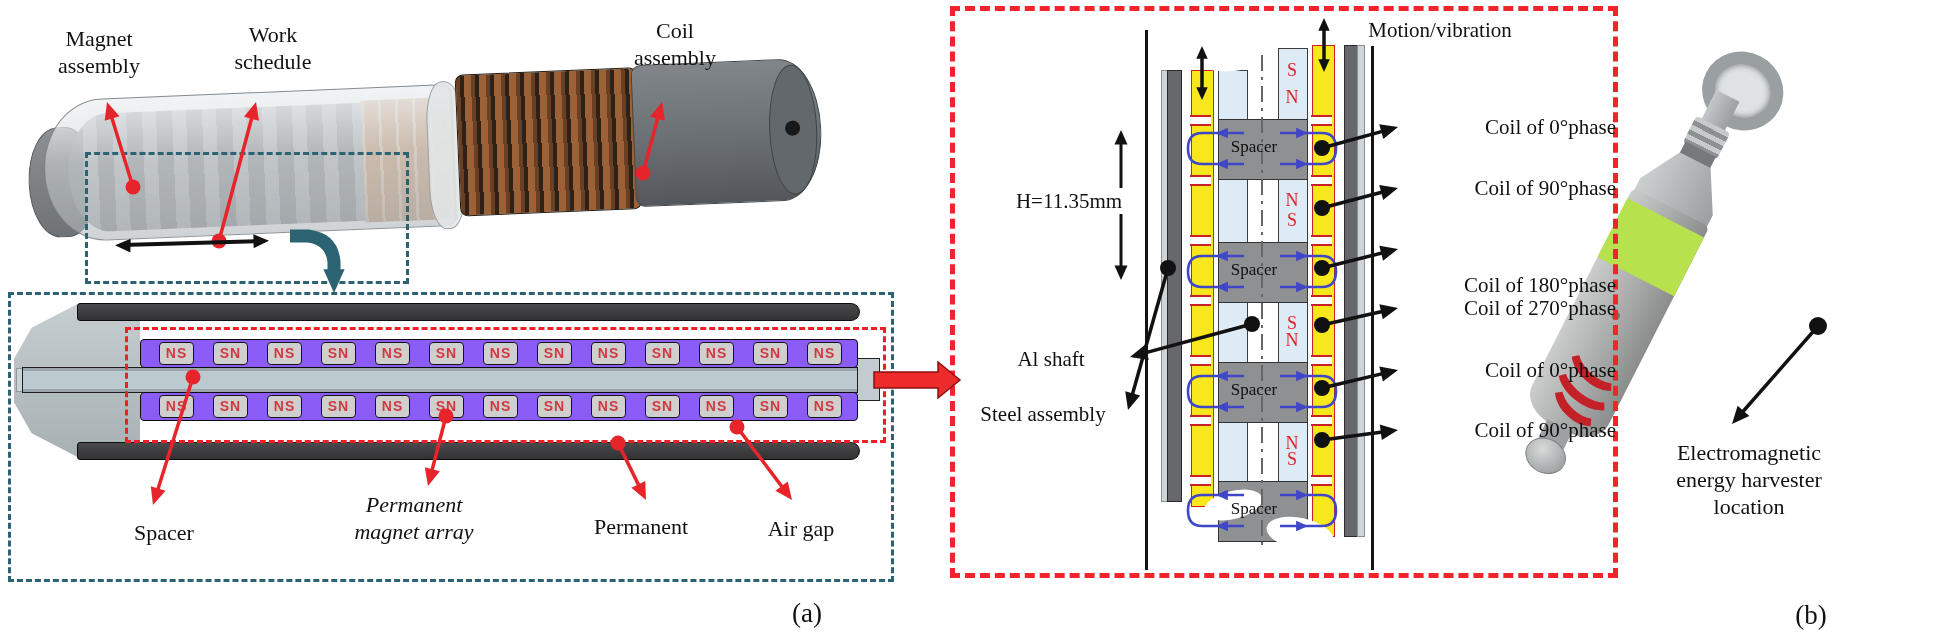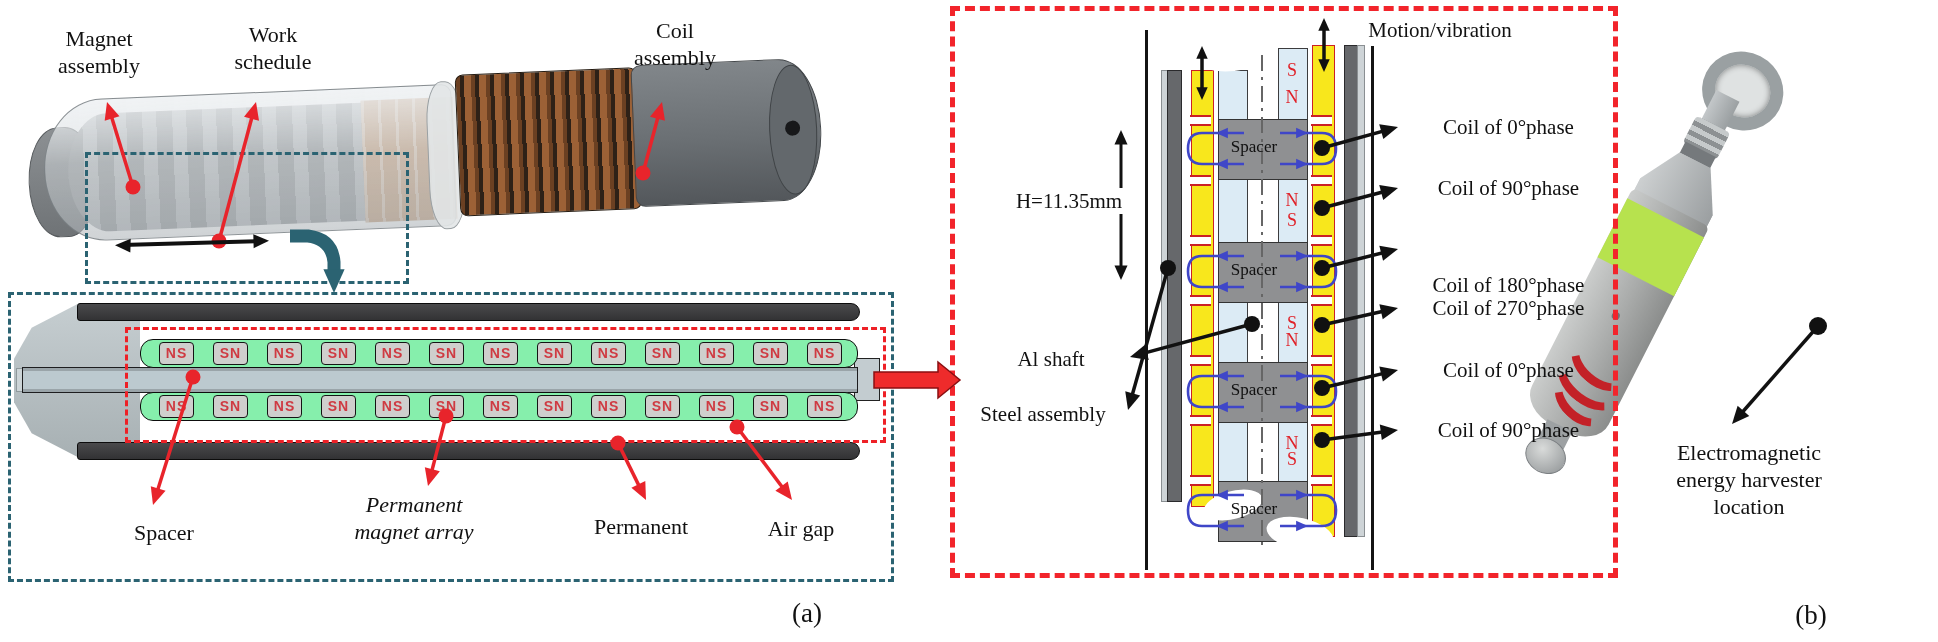--- a/index.html
+++ b/index.html
@@ -29,35 +29,35 @@
   #tealbox-xs{position:absolute;left:8px;top:292px;width:880px;height:284px;border:3px dashed #2b6372;z-index:30;}
   #redbox-xs{position:absolute;left:125px;top:327px;width:755px;height:110px;border:3.5px dashed #ee2026;z-index:26;}
   .bar{position:absolute;left:77px;width:781px;height:16px;background:linear-gradient(180deg,#4a4a4c,#323234);border:1.5px solid #0c0c0c;border-radius:3px 9px 9px 3px;z-index:12;}
   #xs-cap{position:absolute;left:14px;top:303px;width:126px;height:155px;z-index:11;
           background:linear-gradient(180deg,#c6ced1,#a7b0b3);
           clip-path:polygon(52% 0,100% 0,100% 100%,52% 100%,14% 84%,0 64%,0 36%,14% 16%);}
   #xs-stub{position:absolute;left:16px;top:368px;width:66px;height:22px;background:#ccd4d7;border:1px solid #8f989b;z-index:12;}
   #xs-shaft{position:absolute;left:22px;top:367px;width:834px;height:24px;background:#bcc9cf;border:1.5px solid #1d1d1f;z-index:13;
             box-shadow:inset 0 3px 0 rgba(0,0,0,.18), inset 0 -3px 0 rgba(0,0,0,.18);}
   #xs-plug{position:absolute;left:854px;top:358px;width:24px;height:41px;background:#c3ccd0;border:1.5px solid #222;z-index:12;}
-  .magrow{position:absolute;left:140px;width:716px;height:27px;background:#86efac;border:1.5px solid #0d0d0d;border-radius:13px;z-index:14;}
+  .magrow{position:absolute;left:140px;width:716px;height:27px;background:#8b5cf6;border:1.5px solid #0d0d0d;border-radius:4px;z-index:14;}
   .plate{position:absolute;top:2px;width:33px;height:21px;background:#cfcfcd;border:1.5px solid #141414;border-radius:4px;
          font-size:14px;font-weight:bold;color:#cf3a42;text-align:center;line-height:21px;letter-spacing:1px;font-family:"Liberation Sans",sans-serif;}
   
   #redbox-detail{position:absolute;left:950px;top:6px;width:658px;height:562px;border:5px dashed #f2242b;z-index:26;}
   .coilcol{position:absolute;width:21px;background:#f8e71c;border:1.5px solid #cb2026;z-index:15;}
   .coilsep{position:absolute;left:-2px;width:21px;height:7px;background:#fff;border-top:2px solid #cb2026;border-bottom:2px solid #cb2026;}
   .magblk{position:absolute;width:28px;background:#dcebf5;border:1.5px solid #3c3c3e;z-index:15;}
   .spband{position:absolute;left:1218px;width:88px;height:59px;background:#8f9092;border:1.5px solid #333;z-index:16;}
   .wall-d{position:absolute;width:13px;background:#66686b;border:1px solid #2a2a2c;z-index:15;}
   .wall-l{position:absolute;width:6px;background:#ced4d7;border:1px solid #8a8f92;z-index:15;}
   .vline{position:absolute;width:2.5px;background:#141414;z-index:18;}
   .sn{position:absolute;width:18px;text-align:center;font-size:18px;color:#e02128;z-index:22;line-height:20px;}
   .spacerlbl{position:absolute;width:72px;text-align:center;font-size:17px;color:#101010;z-index:52;}
-  .coillbl{position:absolute;left:1401px;width:215px;text-align:center;font-size:21px;color:#101010;z-index:55;}
+  .coillbl{position:absolute;left:1401px;width:215px;text-align:right;font-size:21px;color:#101010;z-index:55;}
   
   #photo{position:absolute;left:1662px;top:48px;width:150px;height:460px;transform:rotate(27deg);transform-origin:75px 30px;z-index:10;}
   #p-ring{position:absolute;left:45px;top:0;width:56px;height:52px;border-radius:50%;border:13px solid #9aa0a2;background:#dfe2e2;box-shadow:inset 0 0 6px rgba(0,0,0,.45);}
   #p-neck{position:absolute;left:62px;top:50px;width:26px;height:34px;background:linear-gradient(90deg,#c3c7c9,#9ba0a2);}
   #p-collar{position:absolute;left:56px;top:82px;width:38px;height:30px;background:repeating-linear-gradient(180deg,#c6cacb 0 5px,#8d9193 5px 10px);border-radius:4px;}
   #p-bush{position:absolute;left:58px;top:110px;width:34px;height:14px;background:#75797c;}
   #p-cone{position:absolute;left:34px;top:122px;width:82px;height:55px;background:linear-gradient(90deg,#cdd0d1,#9b9fa1);clip-path:polygon(29% 0,71% 0,100% 76%,100% 100%,0 100%,0 76%);}
   #p-body{position:absolute;left:32px;top:175px;width:86px;height:248px;border-radius:6px 6px 36px 36px/6px 6px 26px 26px;
           background:linear-gradient(90deg,#cbcdcc,#a9abaa 55%,#8b8d8c);}
   #p-green{position:absolute;left:0;top:12px;width:100%;height:66px;background:#b7e24e;}

